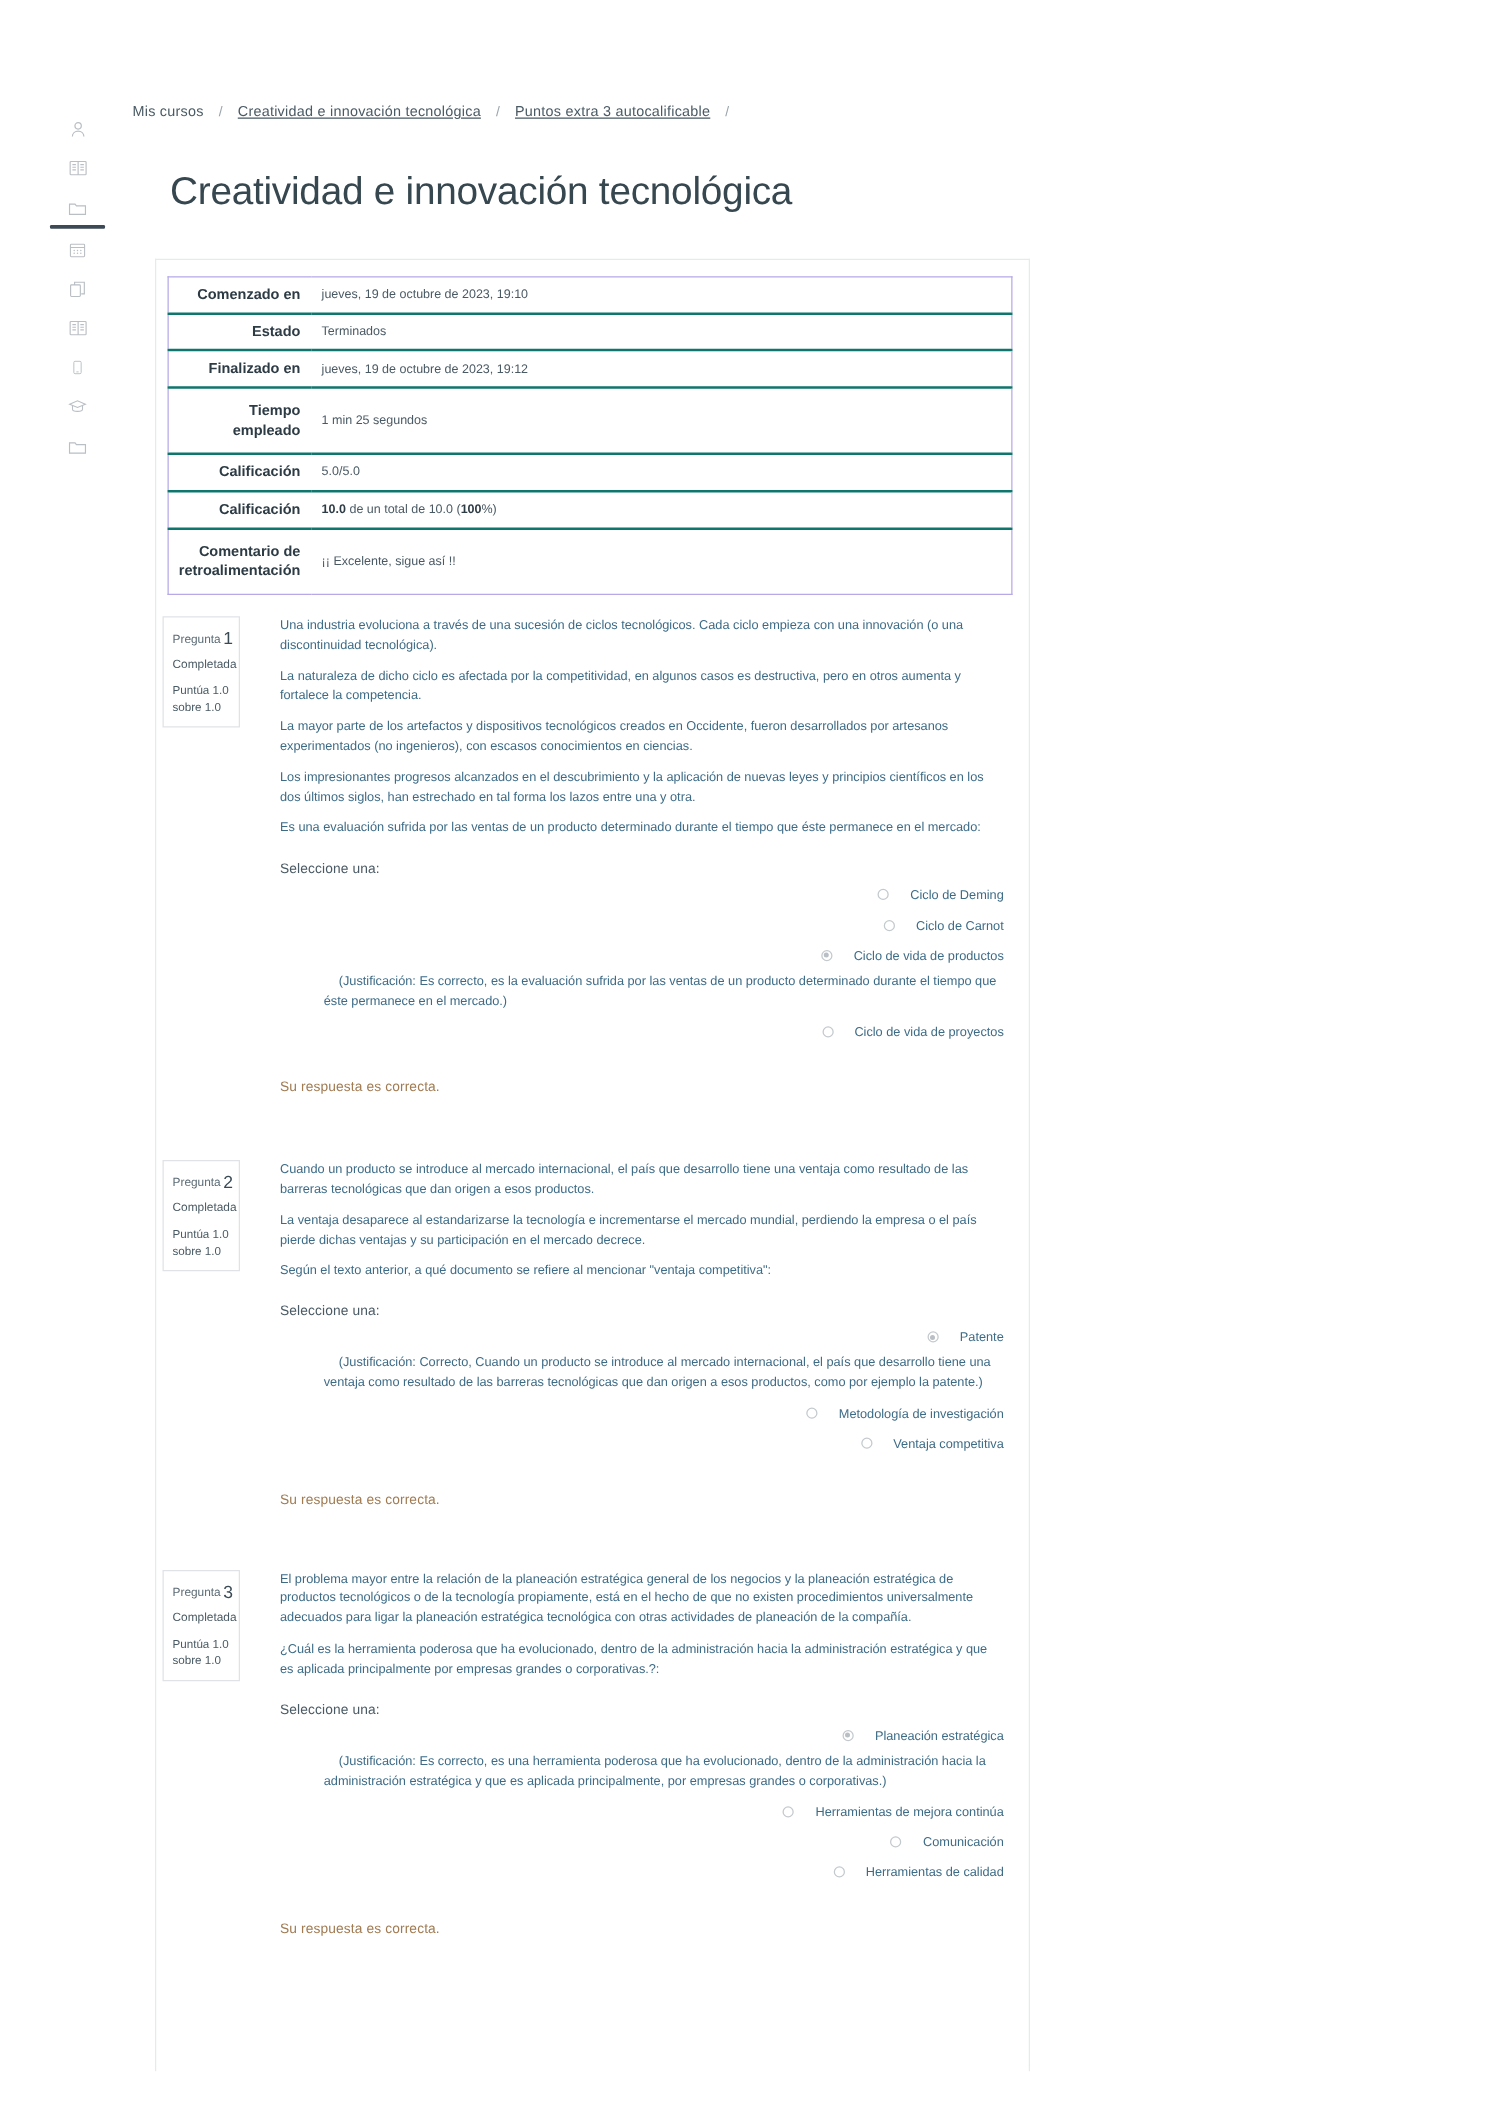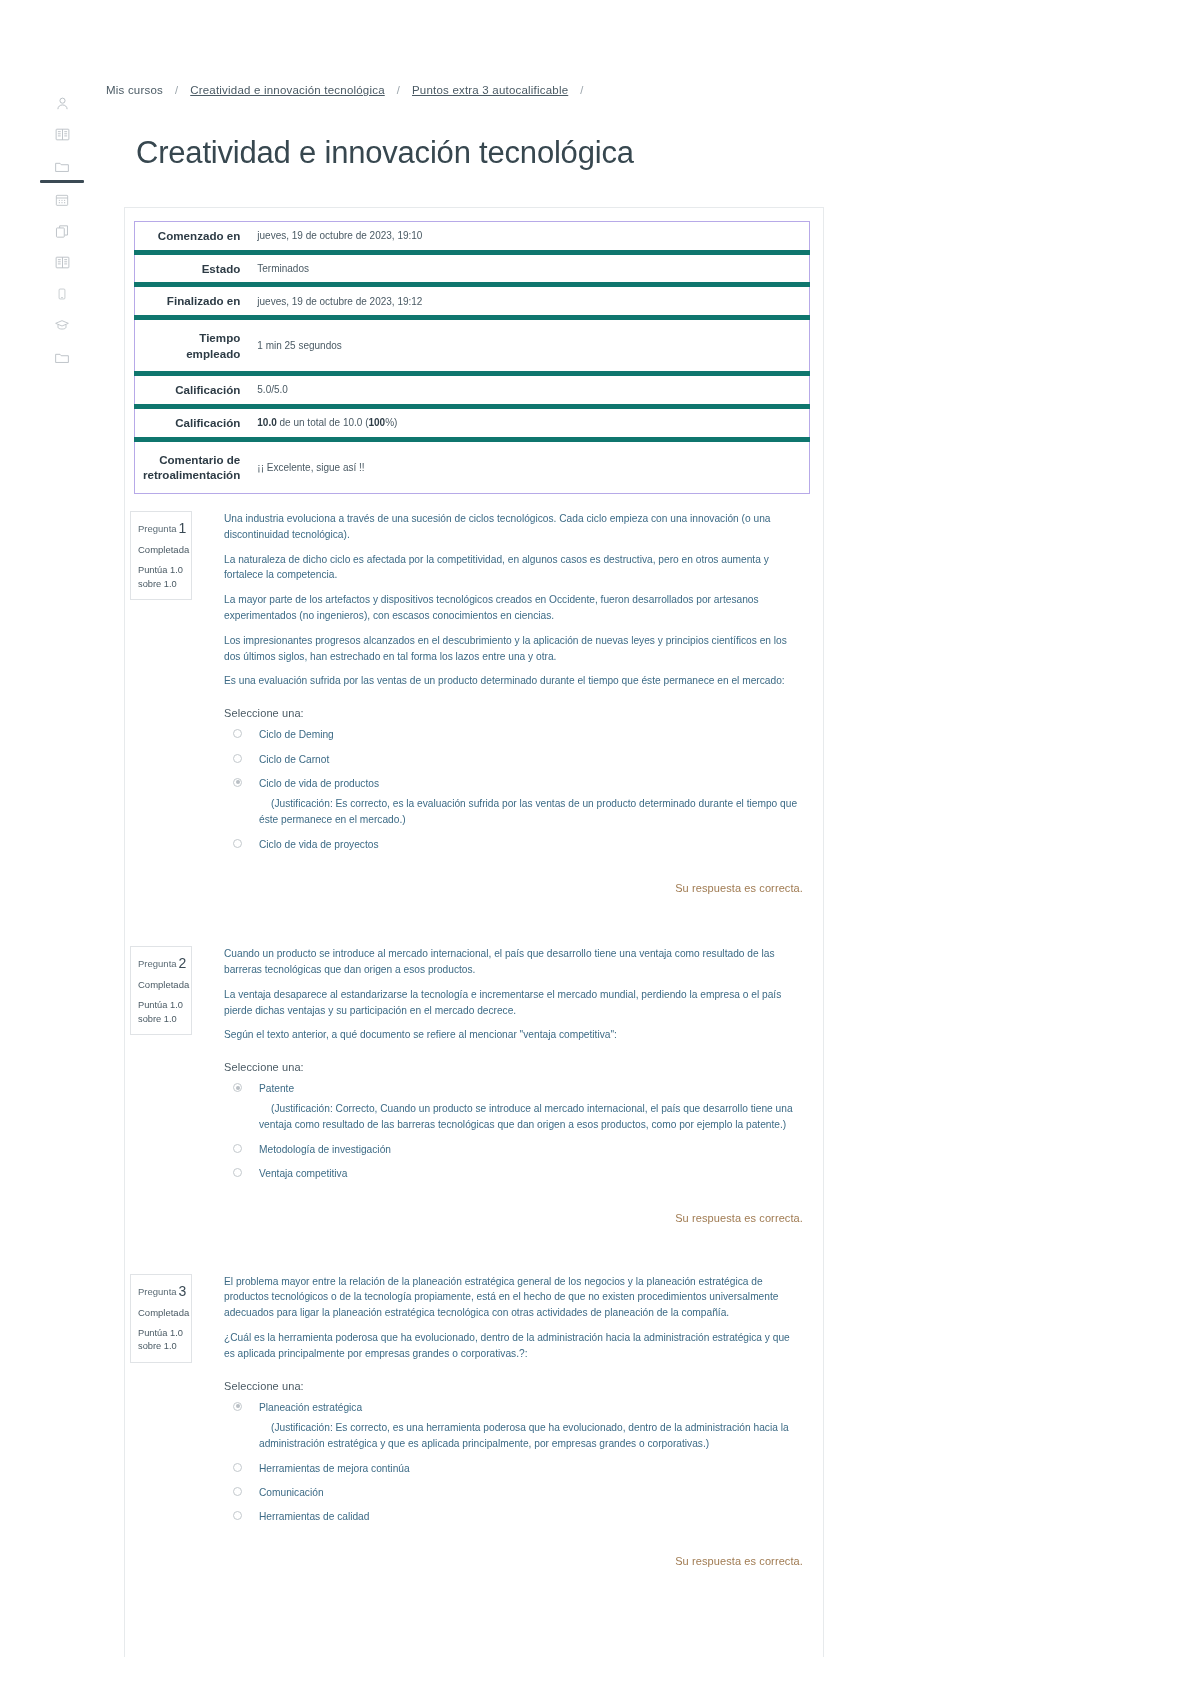--- a/index.html
+++ b/index.html
@@ -62,21 +62,21 @@
   }
 
   
   .summary {
     margin:13px 0 0 9px;
     width:676px;
     border:1px solid #b7a9e8;
     border-collapse:collapse;
     background:#fff;
   }
-  .summary tr { border-bottom:5px solid #0f766e; }
+  .summary tr { border-bottom:2px solid #0f766e; }
   .summary tr:last-child { border-bottom:none; }
   .summary th {
     width:112px;
     text-align:right;
     vertical-align:middle;
     font-size:11.6px;
     font-weight:700;
     color:#2d3b45;
     padding:6px 9px 6px 8px;
     line-height:1.35;
@@ -108,37 +108,37 @@
   .qbody {
     margin-left:99px; padding-right:6px; width:585px;
   }
   .qtext {
     font-size:10.2px; line-height:1.55; color:#3d6b86; margin:0 0 9px 0;
     text-align:left;
   }
   .sel-label {
     font-size:11px; color:#4a5a64; margin:18px 0 8px 0; letter-spacing:.1px;
   }
-  .opt { display:flex; align-items:flex-start; margin:0 0 9px 0; }
+  .opt { display:flex; align-items:flex-start; margin:0 0 9px 0;justify-content:flex-end; }
   .radio {
     flex:0 0 auto; width:9px; height:9px; border-radius:50%;
     border:1px solid #c3c9cd; background:#fff; margin:2px 17px 0 9px;
     position:relative;
   }
   .radio.checked::after {
     content:""; position:absolute; left:1.5px; top:1.5px;
     width:4px; height:4px; border-radius:50%; background:#b9bfc4;
   }
   .opt-label { font-size:10.2px; color:#3d6b86; line-height:1.5; }
   .justif {
     font-size:10.2px; color:#3d6b86; line-height:1.55;
     margin:-4px 0 9px 35px; text-indent:12px;
   }
   .verdict {
-    font-size:11px; color:#a07b52; margin:30px 0 0 0; letter-spacing:.1px;text-align:right;
+    font-size:11px; color:#a07b52; margin:30px 0 0 0; letter-spacing:.1px;
   }
 </style>
 </head>
 <body>
 
 <div class="rail">
   <div class="rail-item" style="top:90px">
     <svg width="17" height="17" viewBox="0 0 24 24" fill="none" stroke="#b9bfc4" stroke-width="1.4">
       <circle cx="12" cy="8" r="3.6"></circle>
         <path d="M5.5 20c0-3.6 2.9-6 6.5-6s6.5 2.4 6.5 6"></path>

